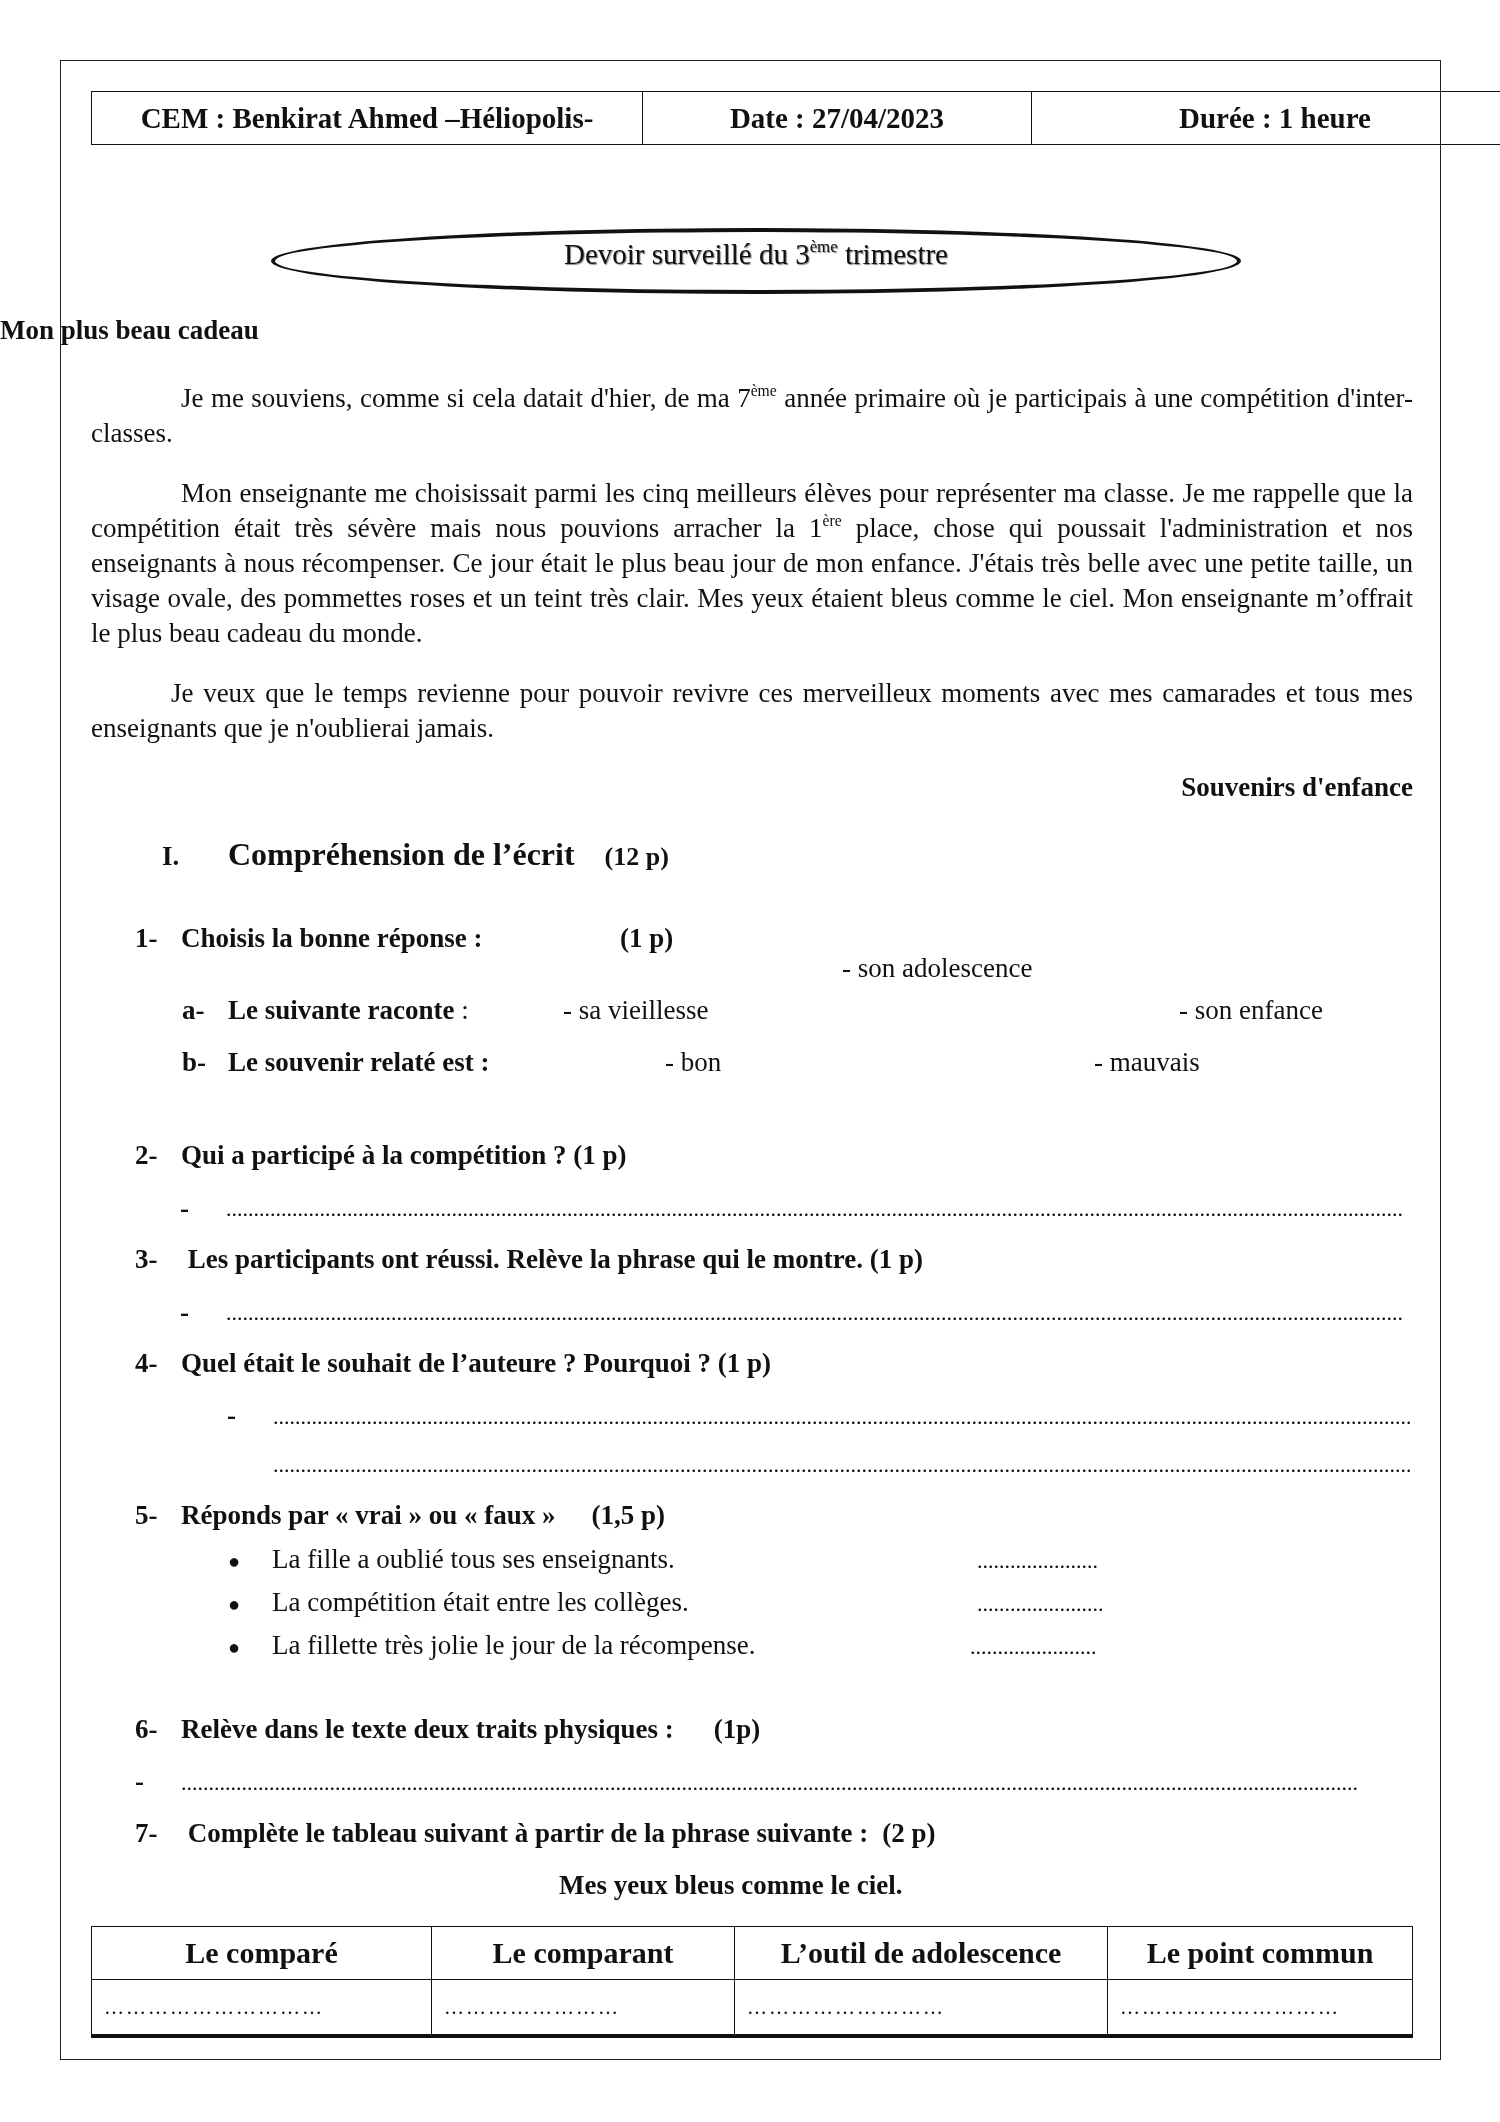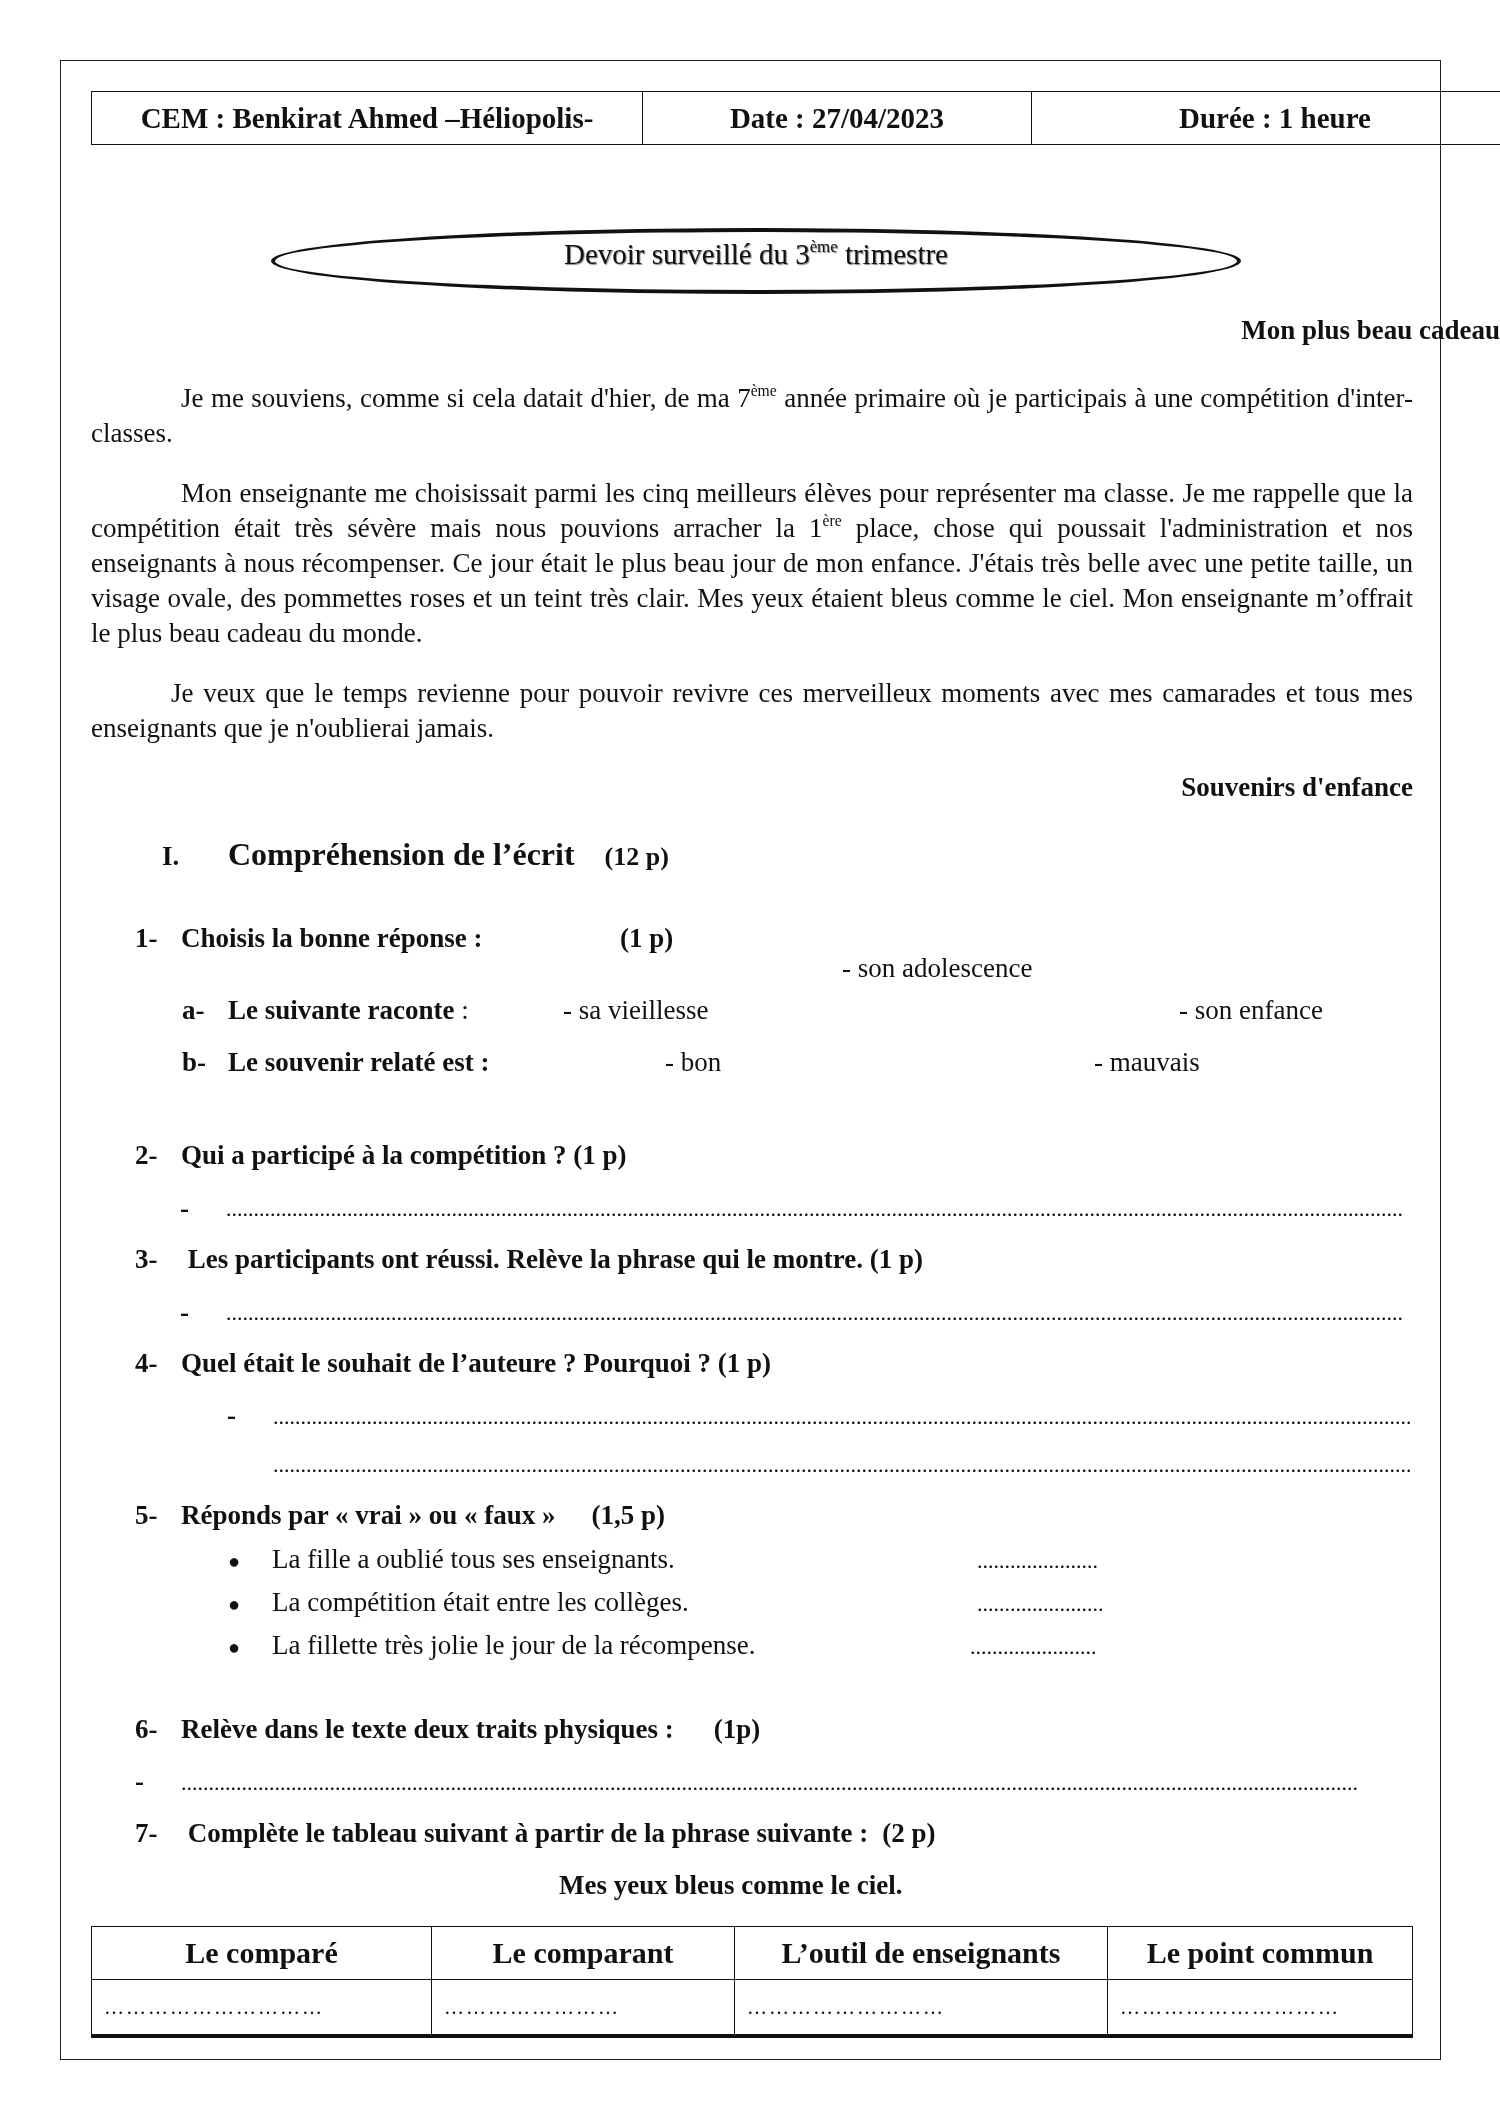--- a/index.html
+++ b/index.html
@@ -5,21 +5,21 @@
   html, body { margin:0; padding:0; background:#ffffff; }
   body { width:1500px; height:2122px; position:relative; font-family:"Liberation Serif", serif; color:#111; }
   .frame { position:absolute; left:60px; top:60px; width:1381px; height:2000px; border:1.5px solid #222; box-sizing:border-box; }
   table.hdr { position:absolute; left:91px; top:91px; width:1428px; border-collapse:collapse; }
   table.hdr td { border:1.5px solid #111; font-weight:bold; font-size:29px; padding:0 10px; }
   table.hdr tr.r1 td { height:52px; text-align:center; }
   table.hdr tr.r2 td { height:36px; text-align:left; line-height:34px; }
   .oval { position:absolute; left:271px; top:228px; width:970px; height:66px; border:4.5px solid #111; border-radius:50%; box-sizing:border-box; }
   .oval-text { position:absolute; left:271px; top:238px; width:970px; text-align:center; font-size:29px; text-shadow:1px 1px 1px #888; }
   sup { font-size:0.58em; vertical-align:0.7em; line-height:0; }
-  .title { position:absolute; left:0; width:1500px; top:315px; text-align:right; font-weight:bold; font-size:27px; }
+  .title { position:absolute; left:0; width:1500px; top:315px; text-align:left; font-weight:bold; font-size:27px; }
   .para { position:absolute; left:91px; width:1322px; font-size:27px; line-height:35px; text-align:justify; }
   .para .indent { display:inline-block; width:90px; }
   .src { position:absolute; right:87px; top:772px; font-weight:bold; font-size:27px; }
   .sec { position:absolute; left:162px; top:836px; font-weight:bold; font-size:32px; }
   .sec .num { display:inline-block; width:66px; font-size:27px; }
   .sec .pts { font-size:26px; margin-left:30px; }
   .q { position:absolute; font-weight:bold; font-size:27px; white-space:nowrap; }
   .q .n { display:inline-block; width:46px; }
   .opt { position:absolute; font-size:27px; white-space:nowrap; }
   .dots { position:absolute; font-size:22px; white-space:nowrap; overflow:hidden; letter-spacing:0px; }
@@ -103,21 +103,21 @@
 <div class="dots" style="left:181px; top:1770px; width:1231px">......................................................................................................................................................................................................................</div>
 
 <div class="q" style="left:135px; top:1818px"><span class="n">7-</span><span> Complète le tableau suivant à partir de la phrase suivante :</span><span style="margin-left:14px">(2 p)</span></div>
 <div class="q" style="left:559px; top:1870px">Mes yeux bleus comme le ciel.</div>
 
 <table class="cmp">
   <tbody>
       <tr>
     <th style="width:337px">Le comparé</th>
     <th style="width:300px">Le comparant</th>
-    <th style="width:370px">L’outil de enseignants</th>
+    <th style="width:370px">L’outil de adolescence</th>
     <th>Le point commun</th>
   </tr>
   <tr>
     <td>…………………………</td>
     <td>……………………</td>
     <td>………………………</td>
     <td>…………………………</td>
   </tr>
 </tbody>
   </table>

